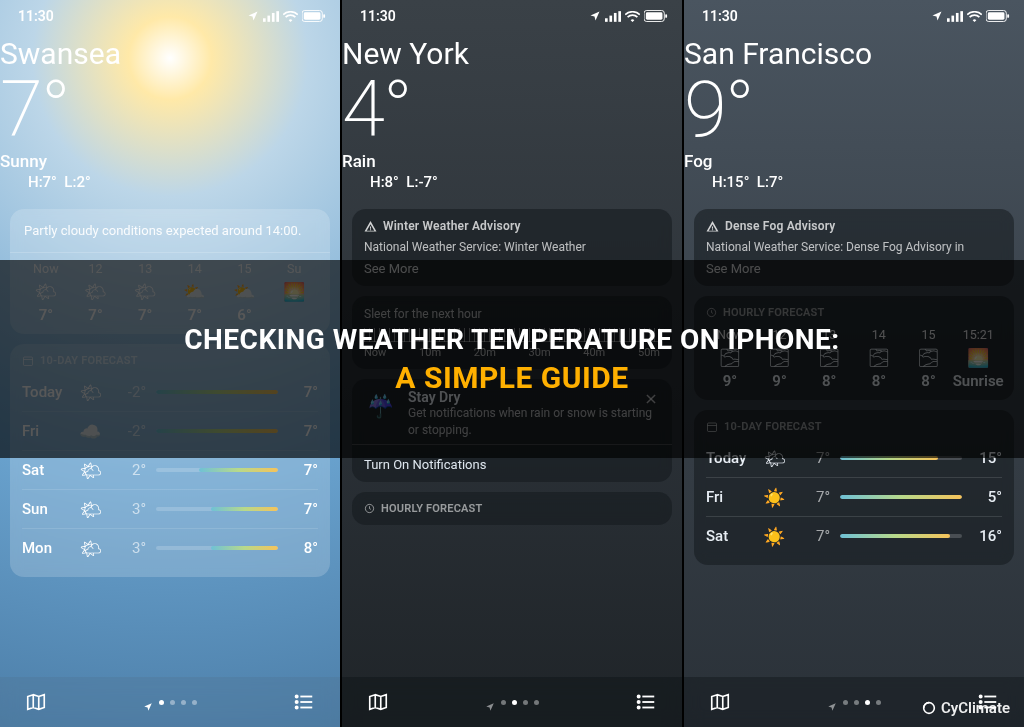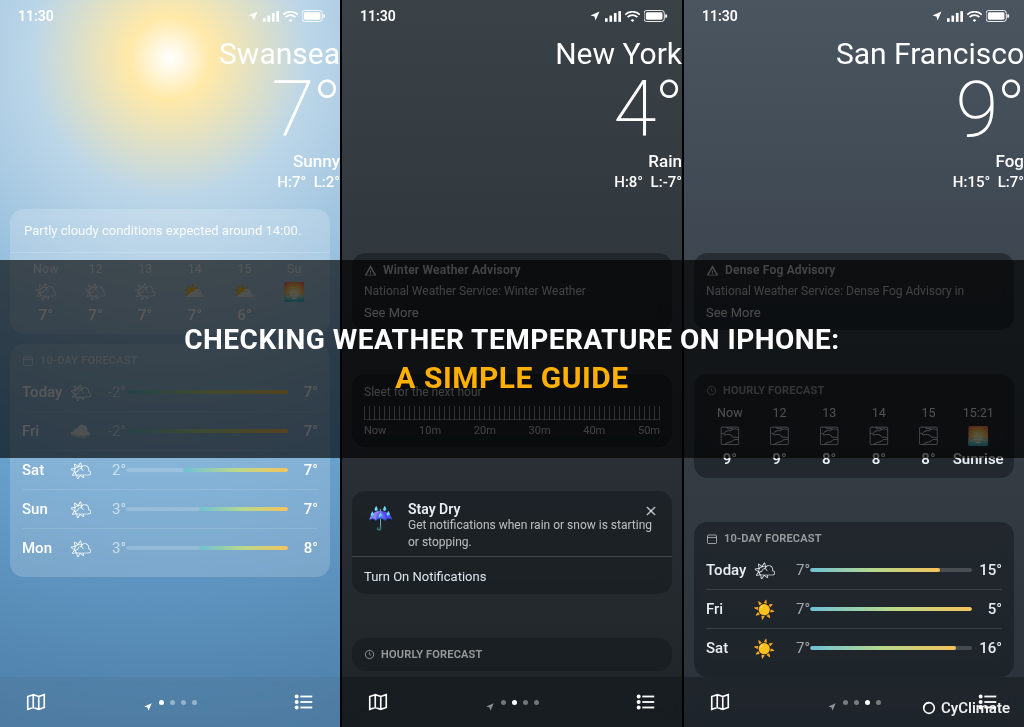--- a/index.html
+++ b/index.html
@@ -12,47 +12,47 @@
   .bg-sunny { background:radial-gradient(circle at 50% 8%, #fff 0%, #ffe9a8 6%, #bcd6e8 20%, #6aa3cf 60%, #4c7ea8 100%); }
   .bg-rain  { background:linear-gradient(#3a4147,#2a3036 60%,#1f2428); }
   .bg-fog   { background:linear-gradient(#4a5560,#353d45 60%,#2a3138); }
 
   
   .statusbar { display:flex; justify-content:space-between; align-items:center; padding:8px 14px 4px 18px; font-size:14px; font-weight:600; }
   .sb-right { display:flex; align-items:center; gap:4px; }
   .sb-right svg { display:block; }
 
   
-  .cityblock { text-align:right; padding:8px 0 18px; }
+  .cityblock { text-align:left; padding:8px 0 18px; }
   .cityname { font-size:30px; font-weight:400; }
   .bigtemp { font-size:78px; font-weight:200; line-height:1; letter-spacing:-2px; }
   .cond { font-size:17px; font-weight:500; margin-top:2px; }
   .hilo { font-size:15px; font-weight:500; margin-top:2px;padding-left:28px; }
 
   .scrollarea { flex:1; padding:0 10px 60px; overflow:hidden; }
 
   .card { background:rgba(40,50,60,.35); backdrop-filter:blur(6px); border-radius:14px; padding:10px 12px; margin-bottom:10px; font-size:13px; color:#e8eef4; }
   .card.light { background:rgba(255,255,255,.18); color:#fff; }
-  .card.dark  { background:rgba(20,25,30,.55);margin-top:44px; }
+  .card.dark  { background:rgba(20,25,30,.55); }
   .card-head { display:flex; align-items:center; gap:6px; font-size:12px; font-weight:600; text-transform:none; color:rgba(255,255,255,.75); margin-bottom:6px; letter-spacing:.2px; }
   .card-head.caps { text-transform:uppercase; font-size:11px; color:rgba(255,255,255,.55); }
   .card-sub { font-size:12px; color:rgba(255,255,255,.7); line-height:1.35; }
   .seemore { font-size:13px; color:rgba(255,255,255,.85); margin-top:6px; display:inline-block; }
 
   .divider { height:1px; background:rgba(255,255,255,.18); margin:6px -12px; }
 
   
   .hourly { display:flex; justify-content:space-between; gap:2px; padding-top:2px; }
   .hcol { flex:1; text-align:center; font-size:12px; display:flex; flex-direction:column; align-items:center; gap:4px; min-width:0; }
   .hcol .t1 { color:rgba(255,255,255,.9); font-size:12.5px; }
   .hcol .t2 { font-size:15px; font-weight:600; }
   .wicon { width:22px; height:22px; display:flex; align-items:center; justify-content:center; font-size:18px; }
 
   
-  .drow { display:flex; align-items:center; padding:8px 0; border-top:1px solid rgba(255,255,255,.12); }
+  .drow { display:flex; align-items:center; gap:10px; padding:8px 0; border-top:1px solid rgba(255,255,255,.12); }
   .drow:first-child { border-top:none; }
   .dday { width:48px; font-size:15px; font-weight:500; }
   .dicon { width:26px; text-align:center; font-size:17px; }
   .dlow { width:30px; text-align:right; font-size:15px; color:rgba(255,255,255,.6); }
   .bar { flex:1; height:4px; border-radius:3px; background:rgba(255,255,255,.18); position:relative; overflow:hidden; }
   .bar .fill { position:absolute; top:0; bottom:0; border-radius:3px; background:linear-gradient(90deg,#6fc1d6,#b7d98b,#f6c35a); }
   .dhigh { width:30px; text-align:right; font-size:15px; font-weight:500; }
 
   
   .ruler { height:14px; border-bottom:1px solid rgba(255,255,255,.4); position:relative; margin-top:6px;

